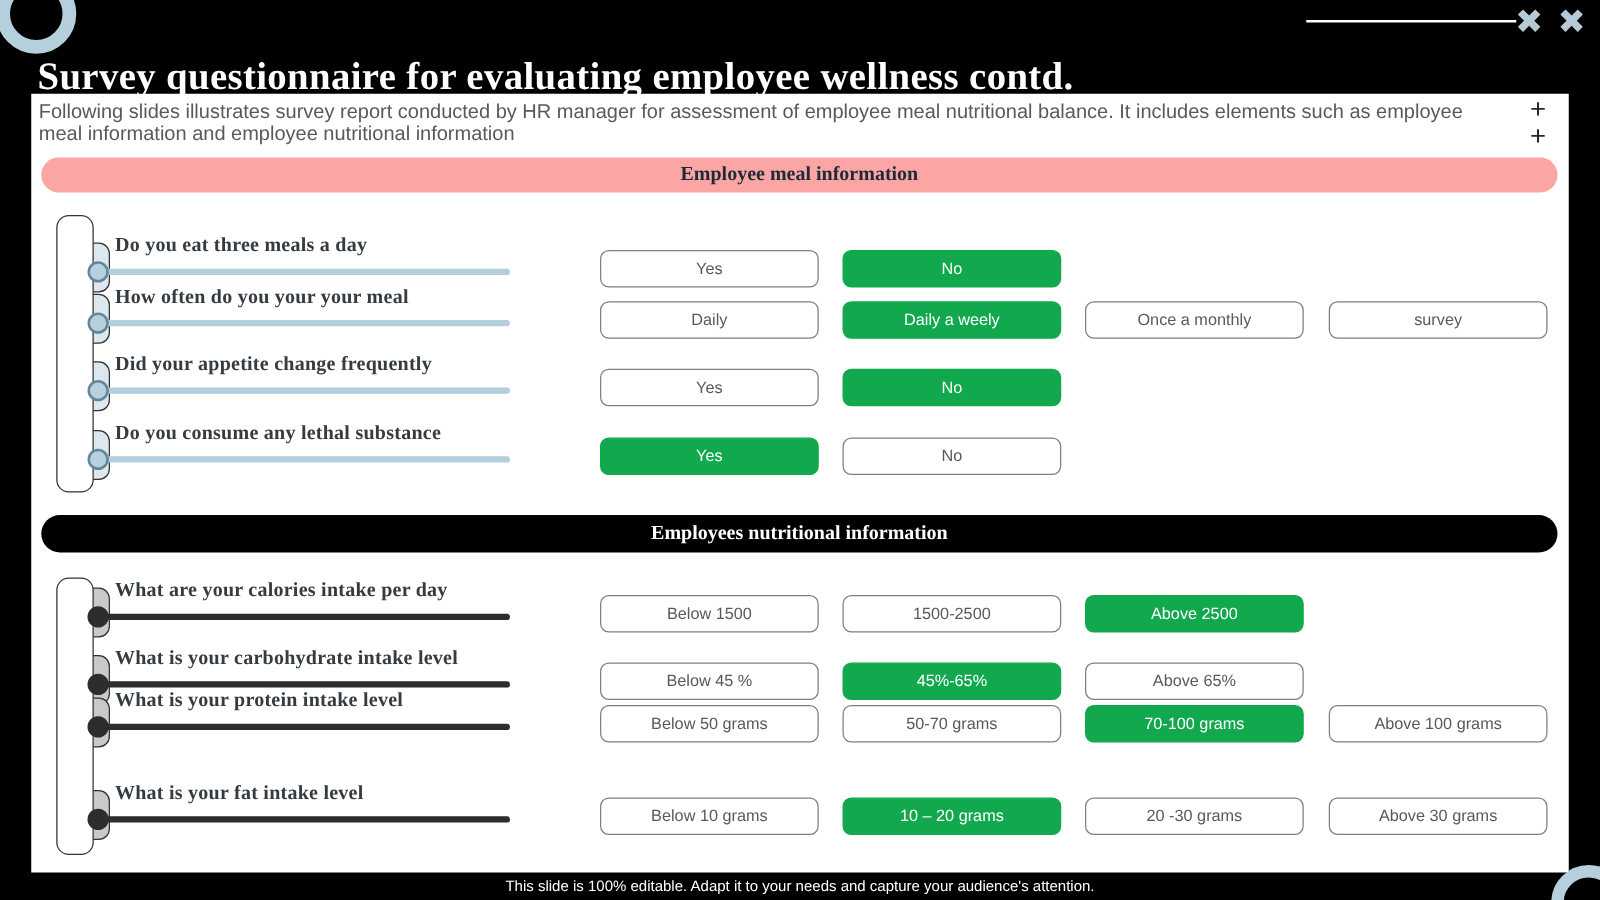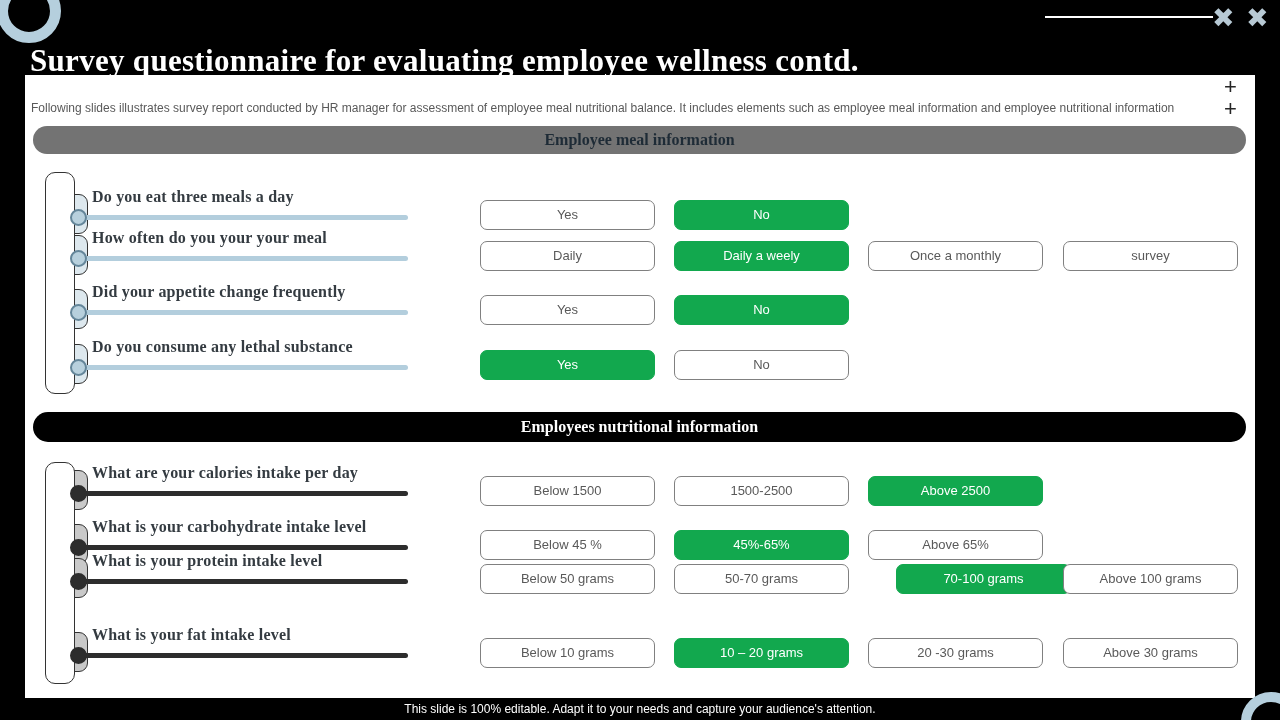--- a/index.html
+++ b/index.html
@@ -16,27 +16,27 @@
          font-weight:bold;font-family:"DejaVu Sans",sans-serif;}
   .x1{left:1212px;} .x2{left:1246px;}
   .plus{position:absolute;font-size:22px;color:#262626;font-weight:normal;line-height:20px;}
   .p1{left:1224px;top:77px;} .p2{left:1224px;top:99px;}
 
   
   .title{position:absolute;left:30px;top:22px;width:1200px;color:#fff;
          font-family:"Liberation Serif",serif;font-weight:bold;font-size:31px;
          letter-spacing:.3px;white-space:nowrap;}
   .content{position:absolute;left:25px;top:75px;width:1230px;height:623px;background:#fff;}
-  .subtitle{position:absolute;left:31px;top:81px;width:1150px;font-size:12px;color:#595959;margin-top:20px;}
+  .subtitle{position:absolute;left:31px;top:81px;width:1150px;font-size:16px;color:#595959;}
 
   
   .bar{position:absolute;left:33px;width:1213px;height:28px;border-radius:14px;
        text-align:center;line-height:28px;font-family:"Liberation Serif",serif;
        font-weight:bold;font-size:16px;}
-  .bar-light{top:126px;background:#737373;color:#1e2b36;}
+  .bar-light{top:126px;background:#fca5a5;color:#1e2b36;}
   .bar-dark{top:412px;height:30px;border-radius:15px;line-height:30px;background:#000;color:#fff;}
 
   
   .bracket{position:absolute;left:45px;width:28px;height:220px;background:#fff;
            border:1.5px solid #333;border-radius:10px;z-index:5;}
   .bk0{top:172px;} .bk1{top:462px;}
 
   .rows{position:absolute;left:0;top:0;width:1280px;height:720px;}
   .qrow{position:absolute;left:0;width:1280px;height:56px;}
   .qtab{position:absolute;left:60px;top:8px;width:26px;height:38px;
@@ -141,21 +141,21 @@
         <div class="opt sel" style="left: 674px;">45%-65%</div>
         <div class="opt" style="left: 868px;">Above 65%</div>
       </div>
       <div class="qrow t1" style="top: 550px;">
         <div class="qtab"></div>
         <div class="qline"></div>
         <div class="qdot"></div>
         <div class="qtext">What is your protein intake level</div>
         <div class="opt" style="left: 480px;">Below 50 grams</div>
         <div class="opt" style="left: 674px;">50-70 grams</div>
-        <div class="opt sel" style="left: 868px; margin-left: 28px;">70-100 grams</div>
+        <div class="opt sel" style="left: 868px;">70-100 grams</div>
         <div class="opt" style="left: 1063px;">Above 100 grams</div>
       </div>
       <div class="qrow t1" style="top: 624px;">
         <div class="qtab"></div>
         <div class="qline"></div>
         <div class="qdot"></div>
         <div class="qtext">What is your fat intake level</div>
         <div class="opt" style="left: 480px;">Below 10 grams</div>
         <div class="opt sel" style="left: 674px;">10 – 20 grams</div>
         <div class="opt" style="left: 868px;">20 -30 grams</div>

